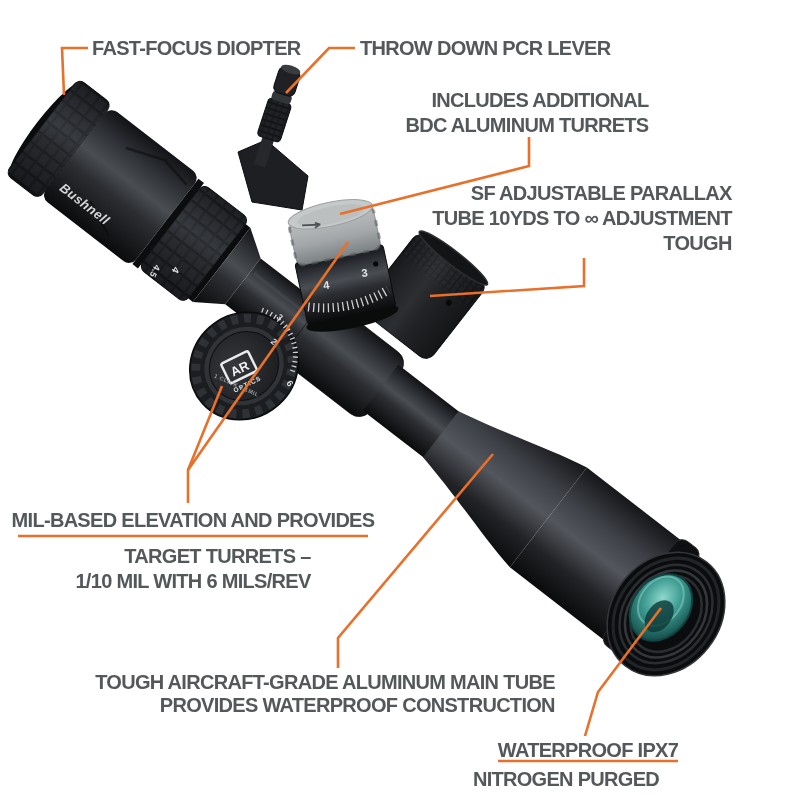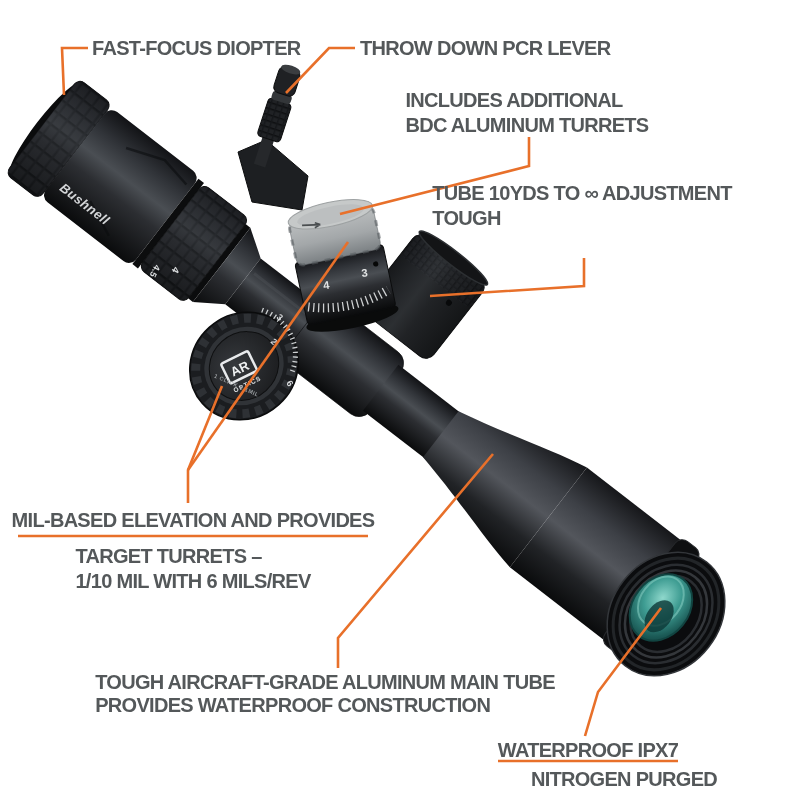--- a/index.html
+++ b/index.html
@@ -1,21 +1,21 @@
 <!DOCTYPE html>
 <html><head>
 <meta charset="utf-8">
 <style>
   html,body{margin:0;padding:0;background:#ffffff;}
   .stage{position:relative;width:800px;height:800px;background:#ffffff;overflow:hidden;
          font-family:"Liberation Sans",sans-serif;}
   .stage svg{position:absolute;left:0;top:0;}
   .label{position:absolute;font-weight:700;font-size:20px;line-height:25px;
          letter-spacing:-0.7px;color:#54585A;white-space:nowrap;}
-  .label.center{transform:translateX(-50%);text-align:left;}
+  .label.center{transform:translateX(-50%);text-align:right;}
   .label.tight{line-height:23px;}
   .svgtext{font-family:"Liberation Sans",sans-serif;}
 </style>
 </head>
 <body>
 
 <div class="stage">
 
 <svg width="800" height="800" viewBox="0 0 800 800">
   <defs>
@@ -172,37 +172,38 @@
   <div class="label" style="left:360px;top:36px;">
     <div>THROW DOWN PCR LEVER</div>
   </div>
 
   <div class="label center" style="left:527px;top:88px;">
     <div>INCLUDES ADDITIONAL</div>
     <div>BDC ALUMINUM TURRETS</div>
   </div>
 
   <div class="label center" style="left:582px;top:181px;">
+    <div>SF ADJUSTABLE PARALLAX</div>
     <div>TUBE 10YDS TO ∞ ADJUSTMENT</div>
     <div>TOUGH</div>
   </div>
 
   <div class="label center" style="left:193px;top:508px;">
     <div>MIL-BASED ELEVATION AND PROVIDES</div>
   </div>
   <div class="label center" style="left:193px;top:544px;">
     <div>TARGET TURRETS –</div>
     <div>1/10 MIL WITH 6 MILS/REV</div>
   </div>
 
   <div class="label center tight" style="left:325px;top:671px;">
     <div>TOUGH AIRCRAFT-GRADE ALUMINUM MAIN TUBE</div>
     <div>PROVIDES WATERPROOF CONSTRUCTION</div>
   </div>
 
   <div class="label center" style="left:588px;top:738px;">
     <div>WATERPROOF IPX7</div>
   </div>
-  <div class="label center" style="left:624px;top:767px;">
+  <div class="label center" style="left:566px;top:767px;">
     <div>NITROGEN PURGED</div>
   </div>
 
 </div>
 
 </body></html>

